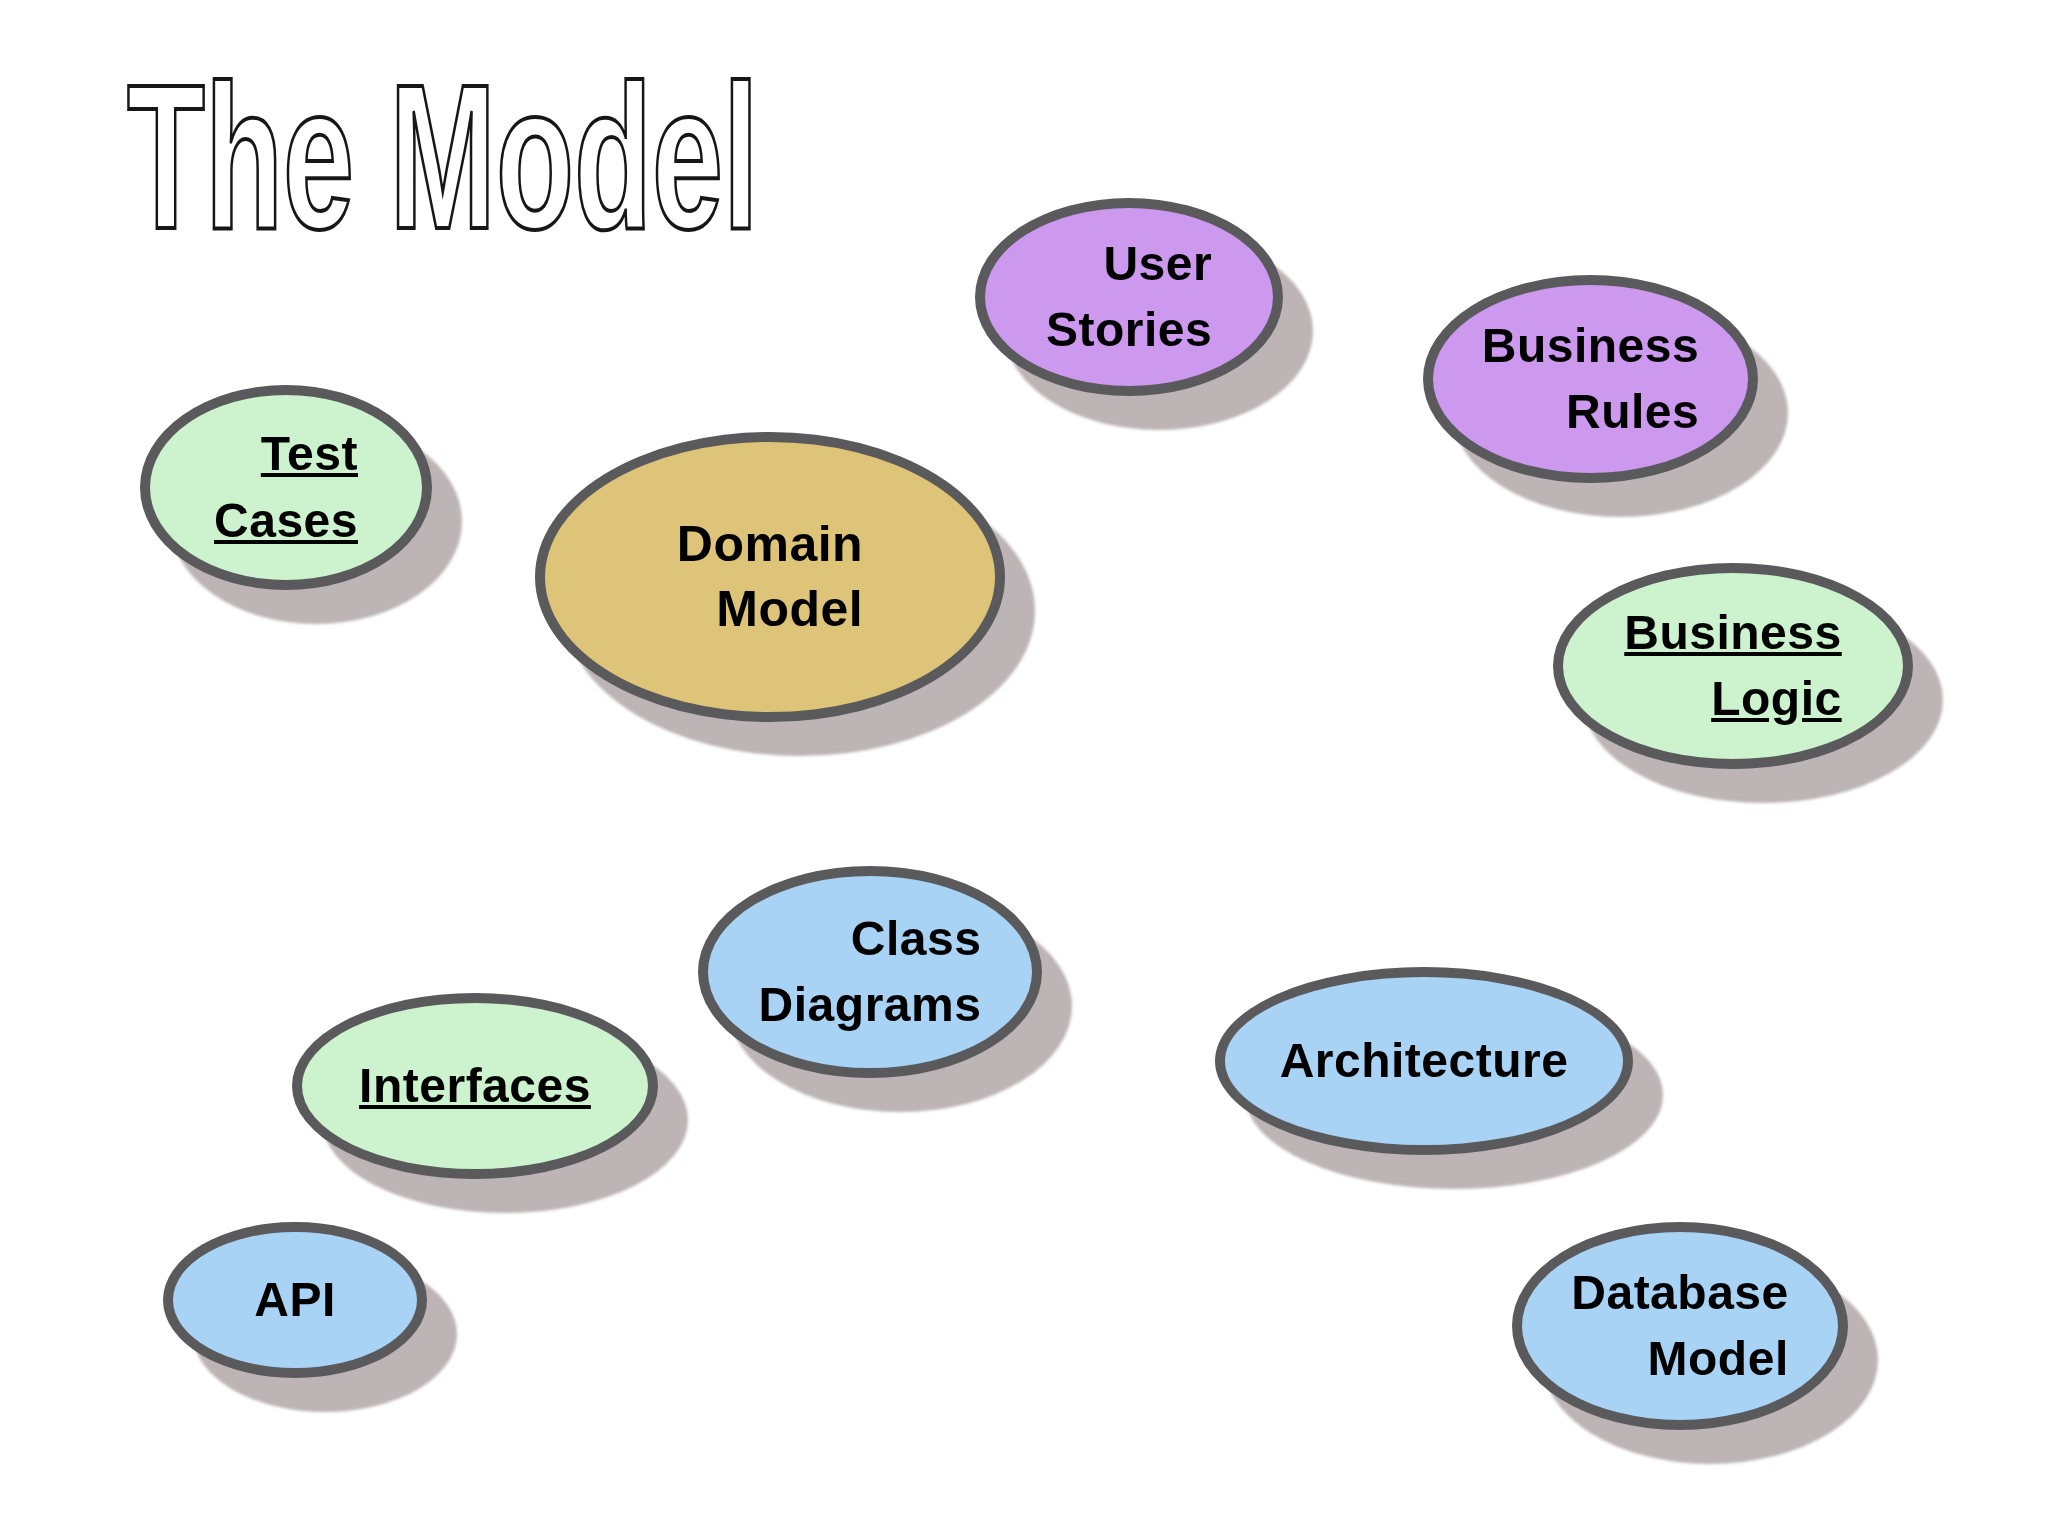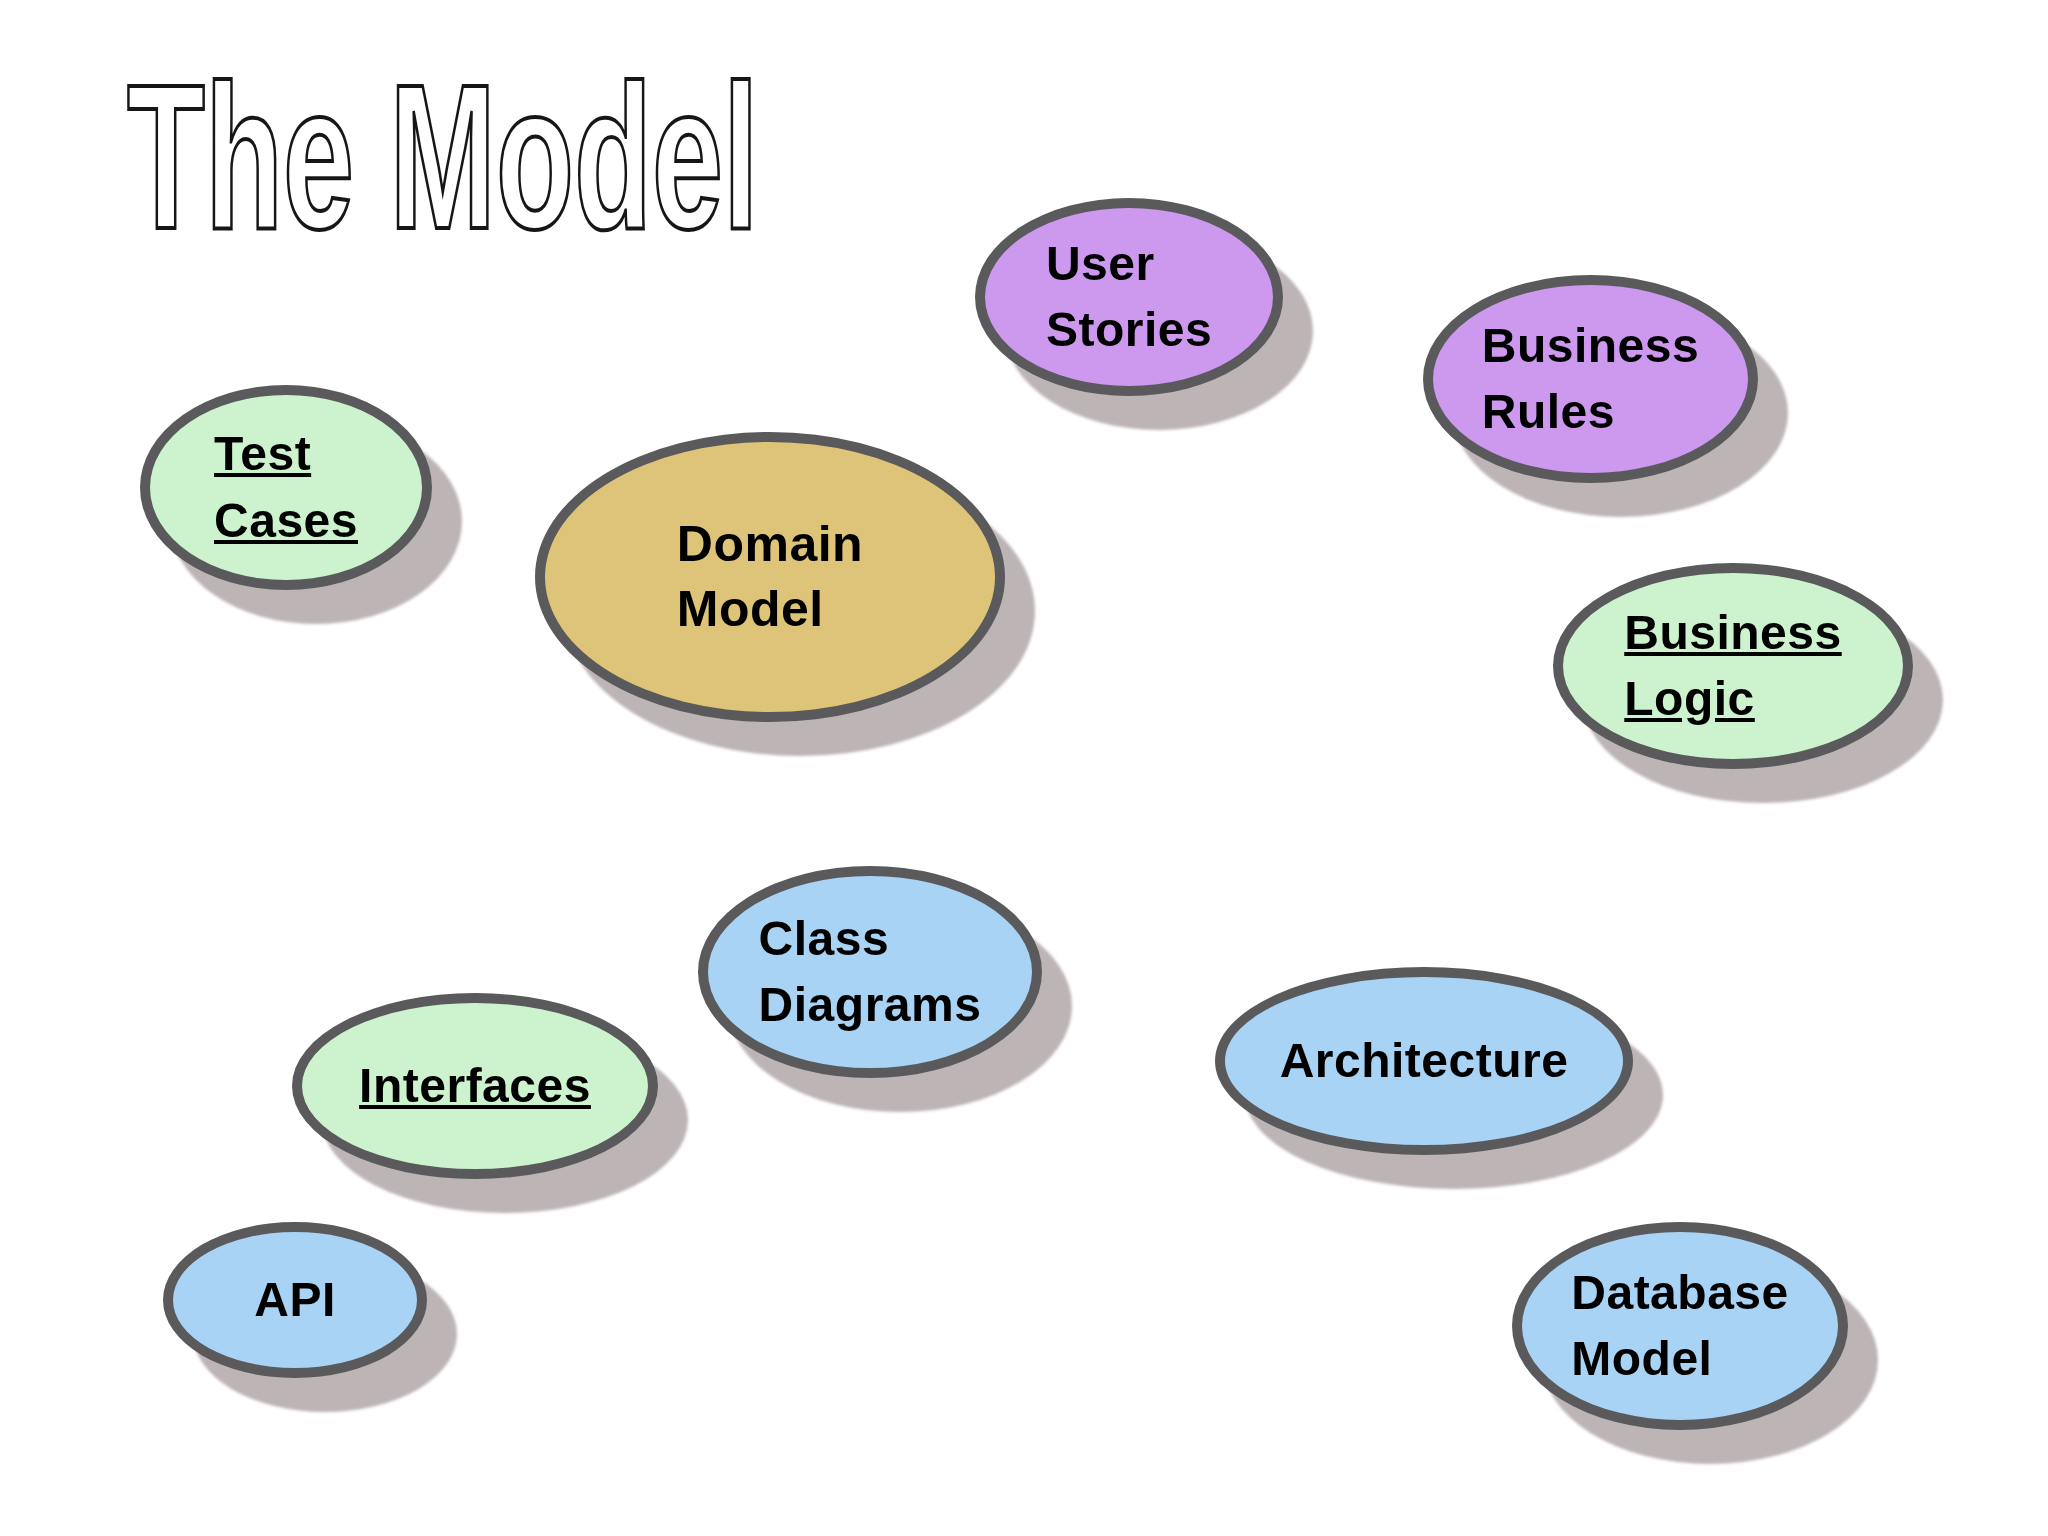--- a/index.html
+++ b/index.html
@@ -42,21 +42,21 @@
     box-shadow: 30px 34px 3px var(--shadow, #bdb4b6);
     display: flex;
     align-items: center;
     justify-content: center;
   }
   .bubble .bubble-label {
     font-weight: bold;
     font-size: 48px;
     line-height: 1.38;
     color: var(--text, #000000);
-    text-align: left;
+    text-align: right;
     white-space: pre-line;
     letter-spacing: 0.5px;
   }
   .bubble.big .bubble-label {
     font-size: 50px;
     line-height: 1.3;
   }
   .fill-purple { background: var(--purple, #cc99ee); }
   .fill-green  { background: var(--green,  #ccf3cd); text-decoration: underline; }
   .fill-blue   { background: var(--blue,   #a8d3f5); }

